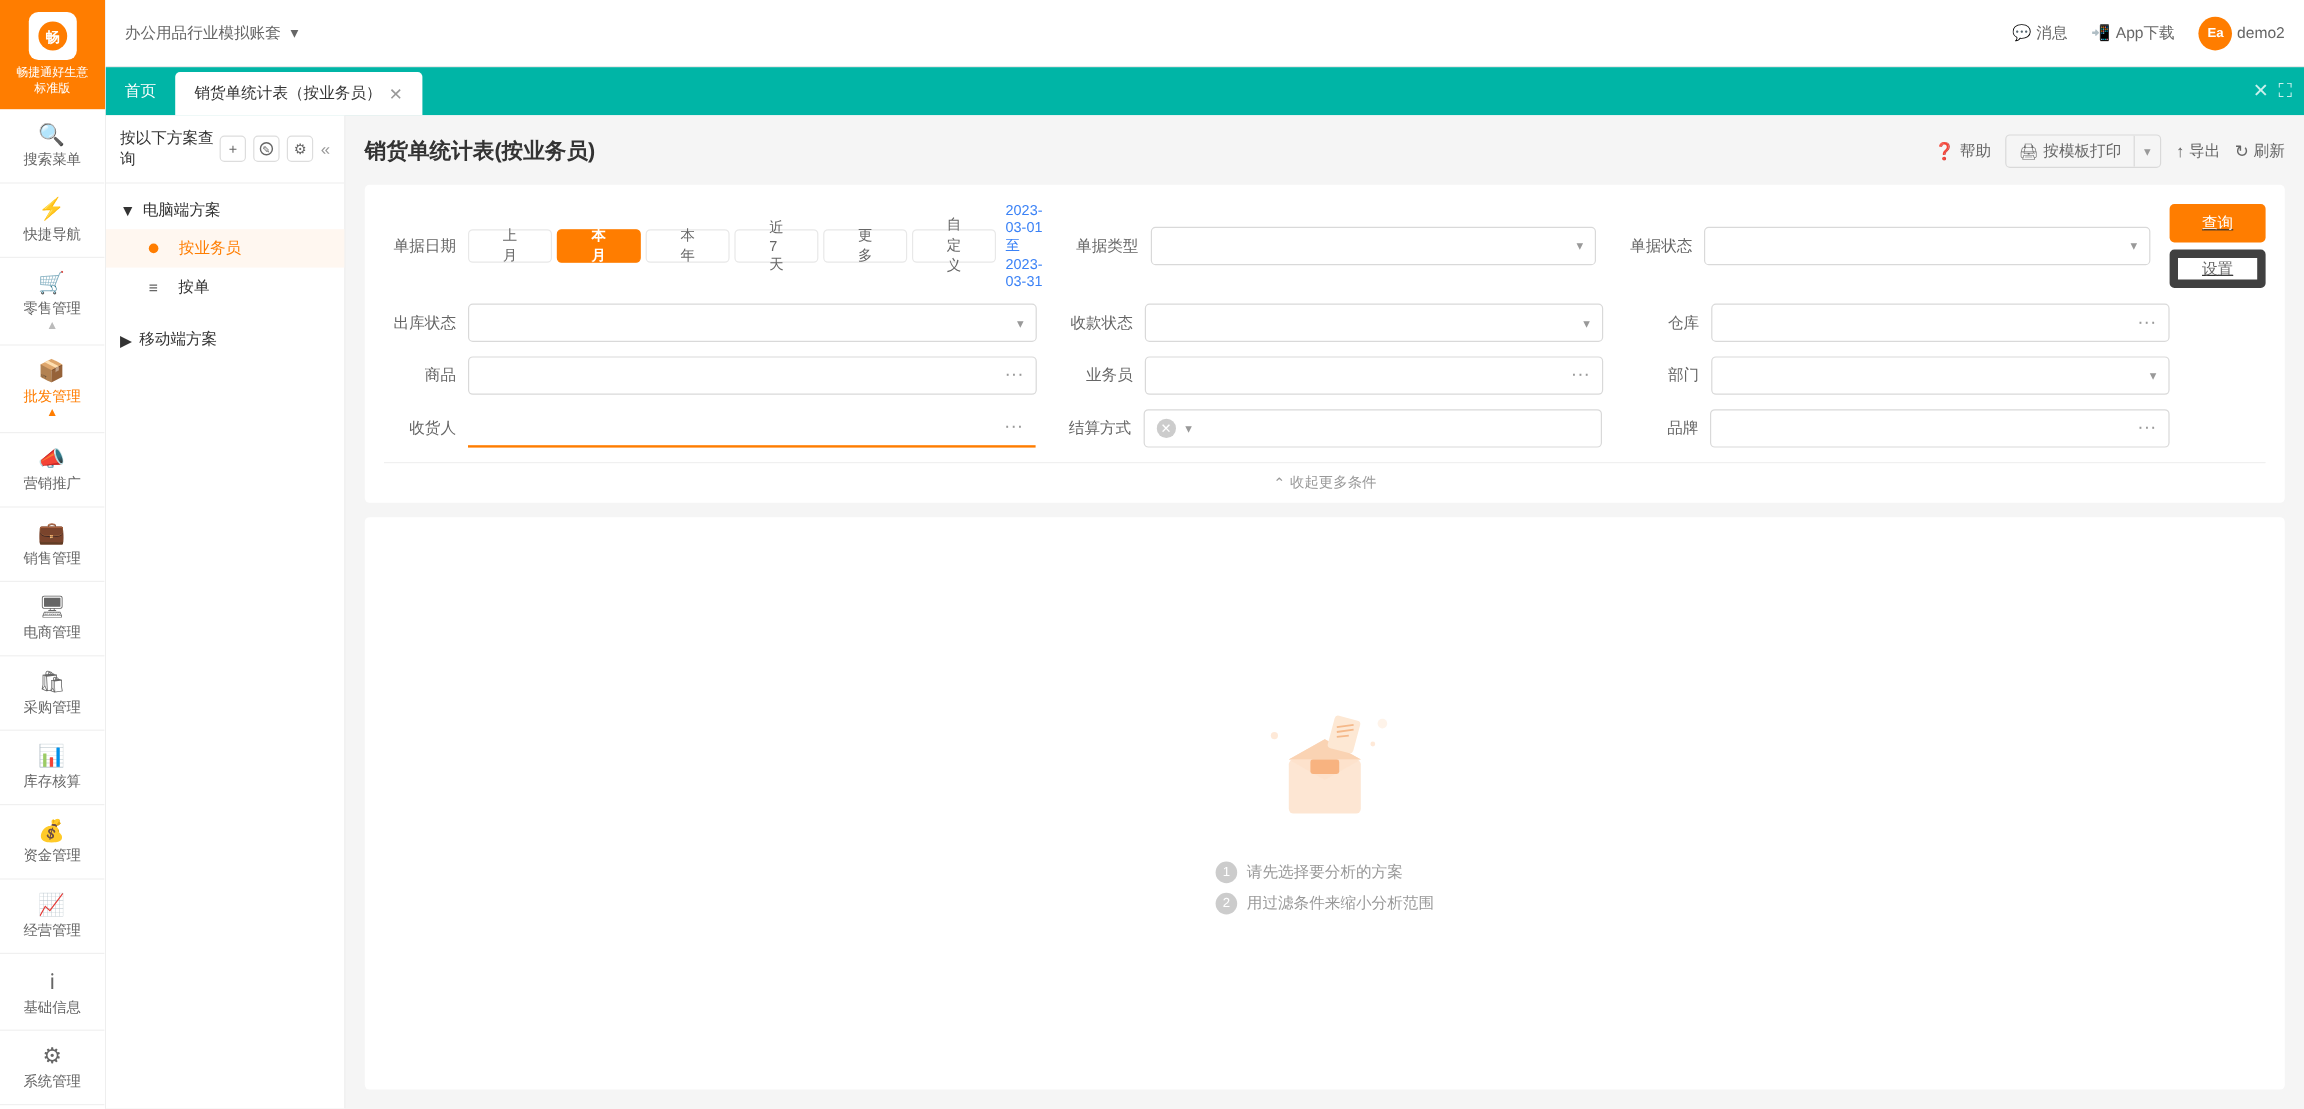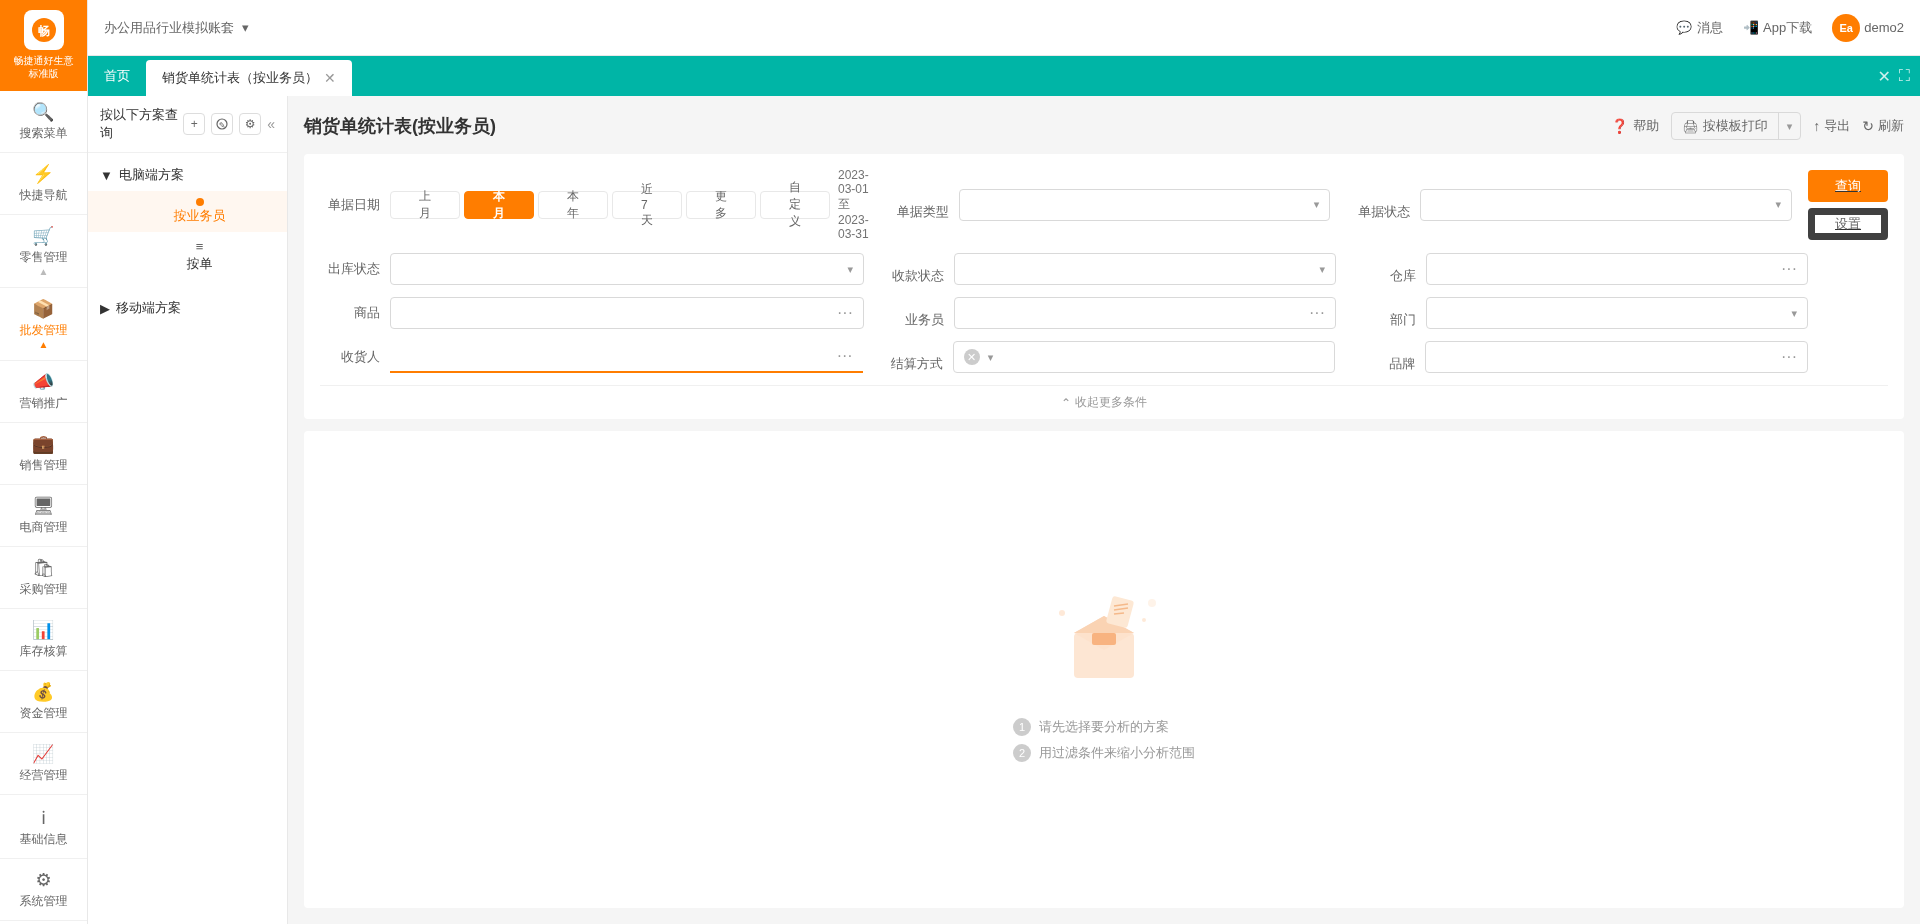--- a/index.html
+++ b/index.html
@@ -191,22 +191,21 @@
       background: #ff7d00;
       flex-shrink: 0;
     }
     .nav-sub-item {
       display: flex;
       align-items: center;
       padding: 7px 12px 7px 36px;
       cursor: pointer;
       font-size: 13px;
       color: #333;
-      gap: 1px;
-      flex-direction: column;
+      gap: 17px;
     }
     .nav-sub-item.active { color: #ff7d00; background: #fff7f0; }
 
     
     #page-area {
       flex: 1;
       background: #f5f5f5;
       display: flex;
       flex-direction: column;
       overflow-y: auto;
@@ -283,21 +282,21 @@
       cursor: pointer;
     }
     .filter-field-active {
       border-bottom: 2px solid #ff7d00;
       border-top: none; border-left: none; border-right: none;
       border-radius: 0;
     }
     .filter-gap { width: 20px; flex-shrink: 0; }
     .filter-col {
       display: flex;
-      align-items: flex-end;
+      align-items: center;
       flex: 1;
     }
 
     
     .date-selector {
       flex: 1;
       display: flex;
       align-items: center;
       gap: 0;
     }
@@ -314,21 +313,21 @@
       margin-right: 4px;
     }
     .date-btn.active {
       background: #ff7d00;
       color: #fff;
       border-color: #ff7d00;
       font-weight: bold;
     }
     .date-range-text {
       font-size: 12px;
-      color: #737373;
+      color: #3b82f6;
       margin-left: 4px;
     }
 
     
     .query-btn {
       height: 32px;
       padding: 0 20px;
       border-radius: 4px;
       border: none;
       cursor: pointer;

